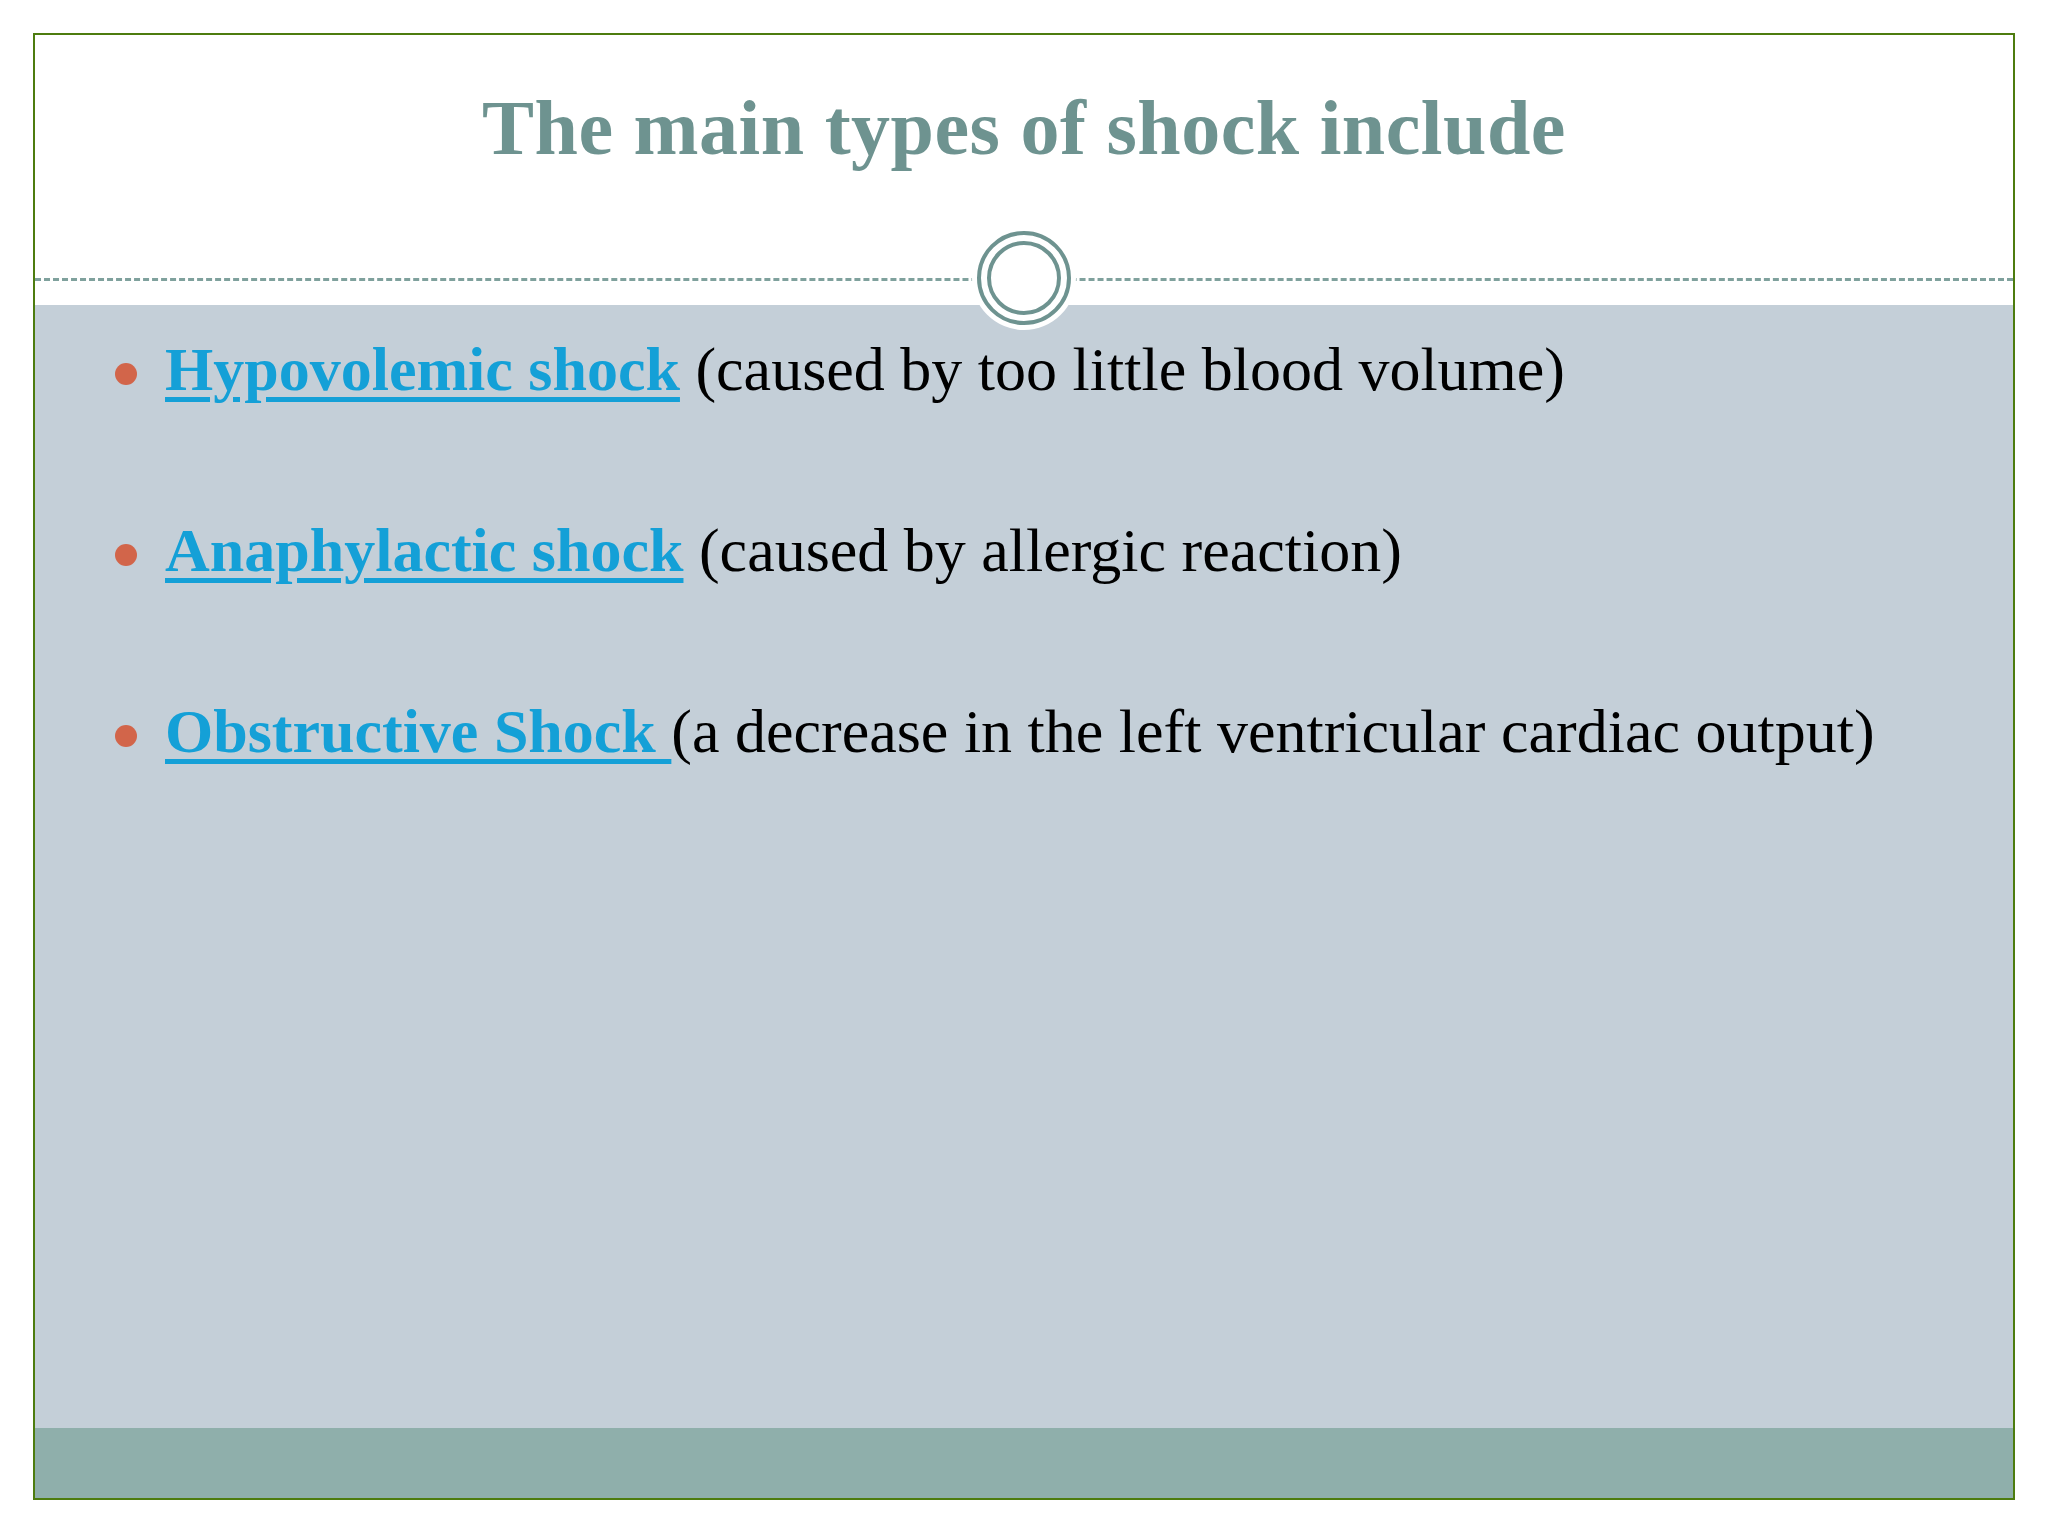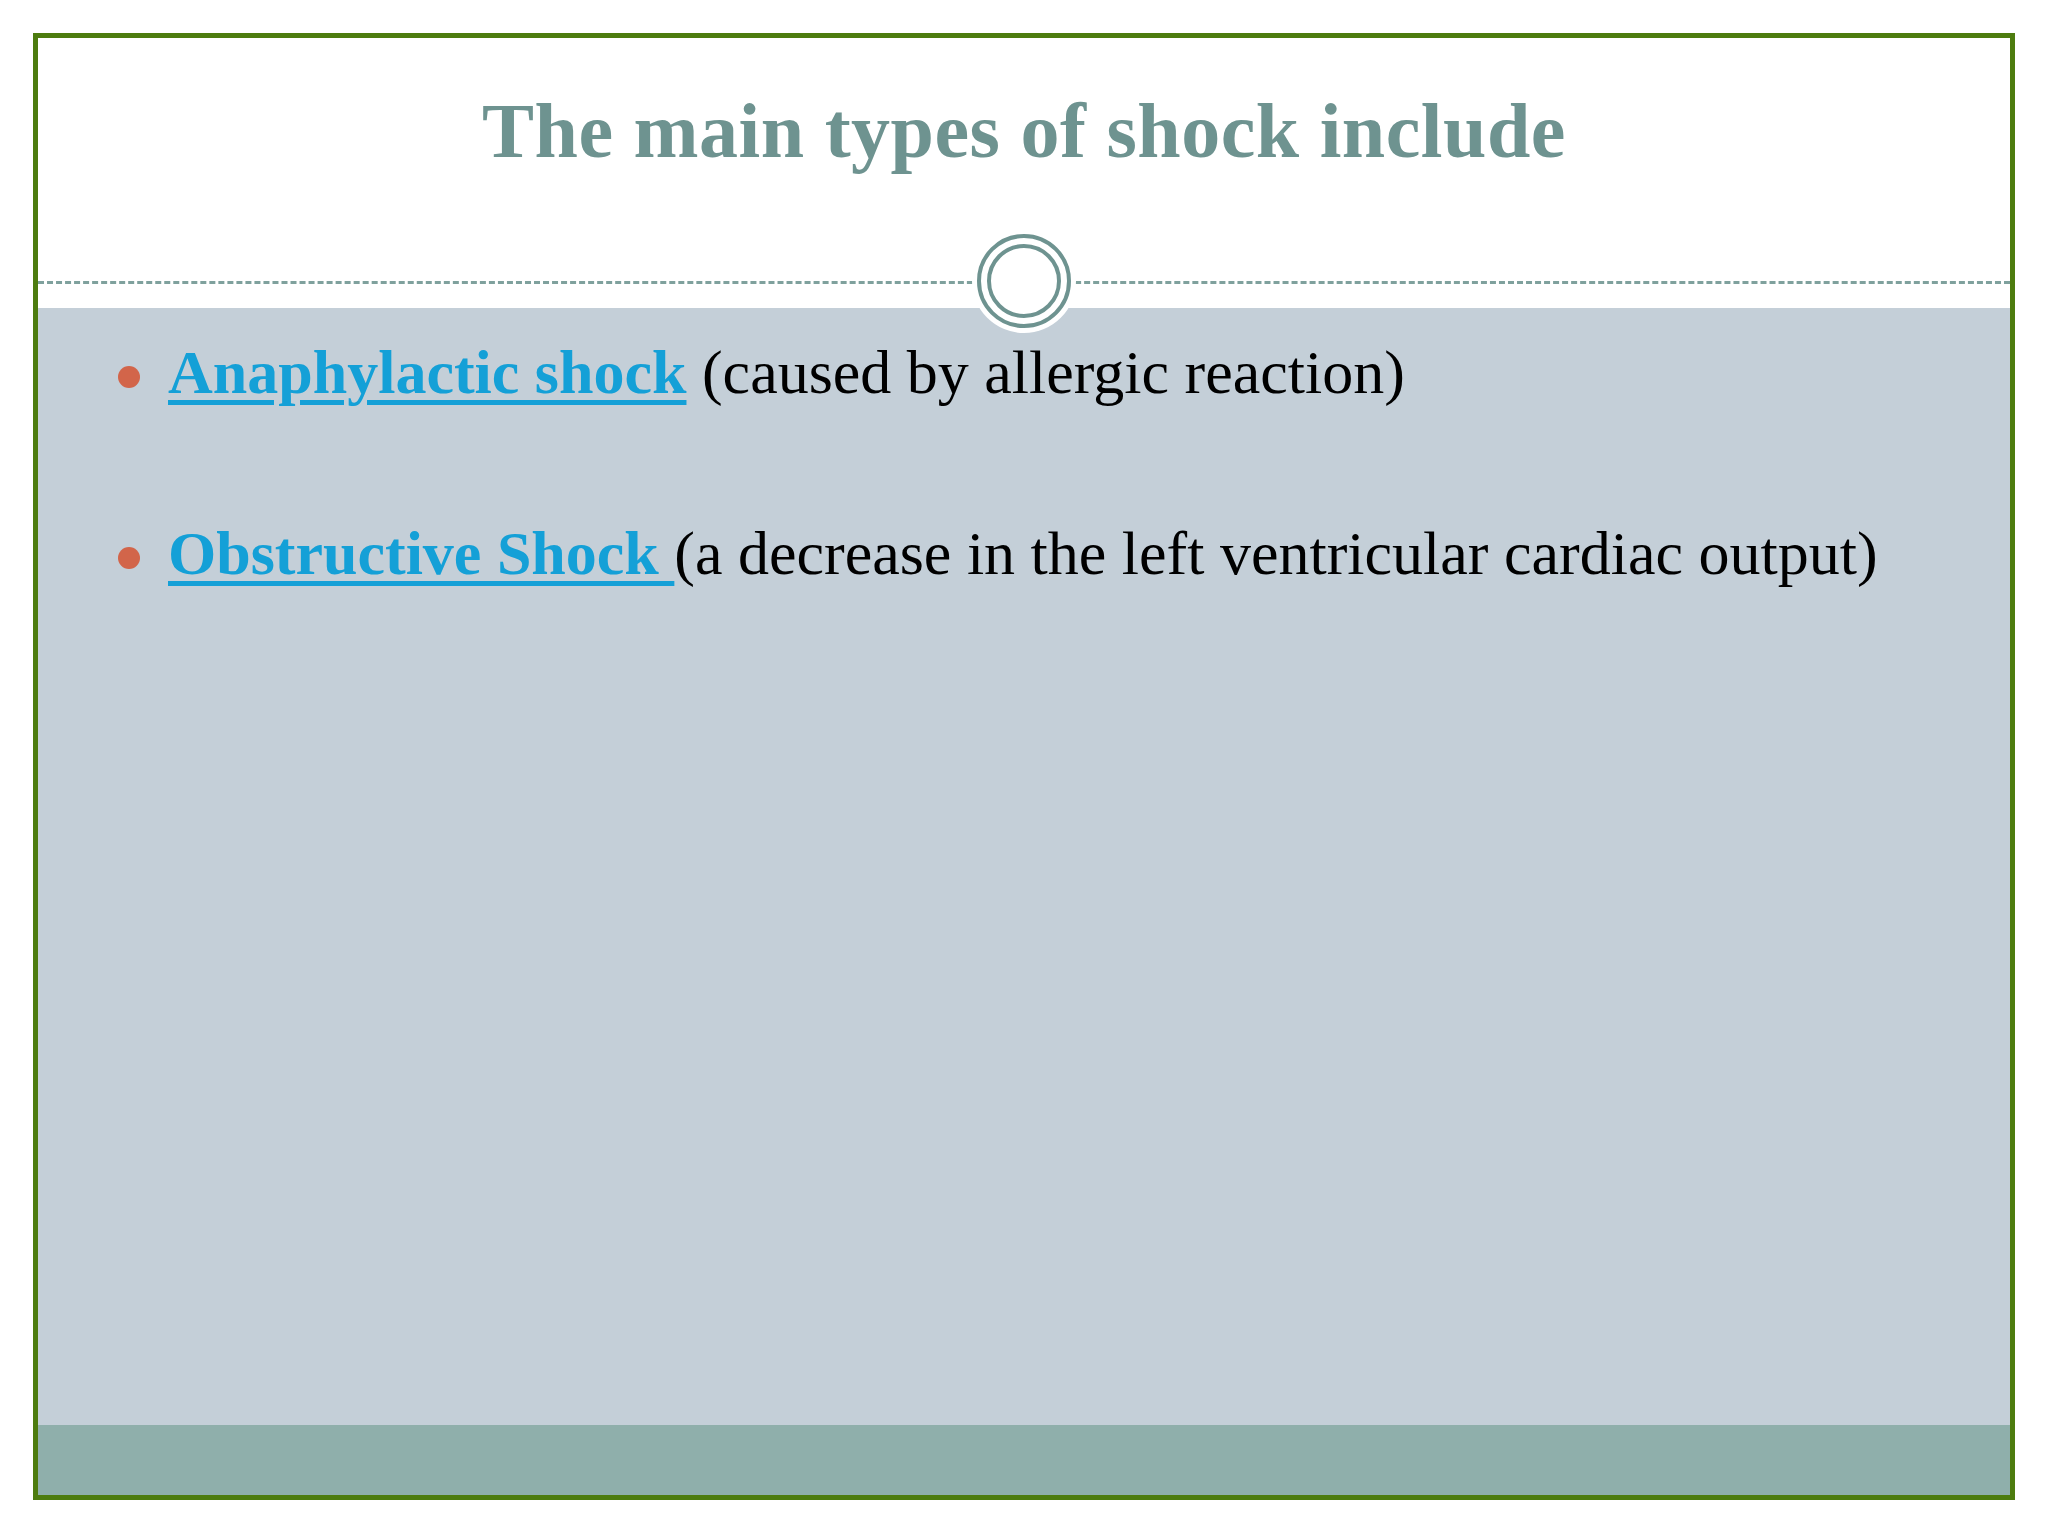--- a/index.html
+++ b/index.html
@@ -17,21 +17,21 @@
   }
 
   
   .slide {
     position: absolute;
     left: 33px;
     top: 33px;
     width: 1982px;
     height: 1467px;
     background: #ffffff;
-    border: 5px solid #4d7c0f;
+    border: 2px solid #4d7c0f;
     box-sizing: border-box;
     overflow: hidden;
   }
 
   
   .title-band {
     position: absolute;
     left: 0;
     top: 0;
     width: 100%;
@@ -184,20 +184,24 @@
 
   <div class="deco-circle-wrap">
     <div class="deco-disc"></div>
     <div class="deco-ring-outer"></div>
     <div class="deco-ring-inner"></div>
   </div>
 
   <div class="bullet-list">
 
 
+    <div class="bullet-item">
+      <span class="bullet-dot"></span>
+      <span class="link">Hypovolemic shock</span><span class="rest"> (caused by too little blood volume)</span>
+    </div>
 
     <div class="bullet-item">
       <span class="bullet-dot"></span>
       <span class="link">Anaphylactic shock</span><span class="rest"> (caused by allergic reaction)</span>
     </div>
 
     <div class="bullet-item">
       <span class="bullet-dot"></span>
       <span class="link">Obstructive Shock </span><span class="rest">(a decrease in the left ventricular cardiac output)</span>
     </div>

